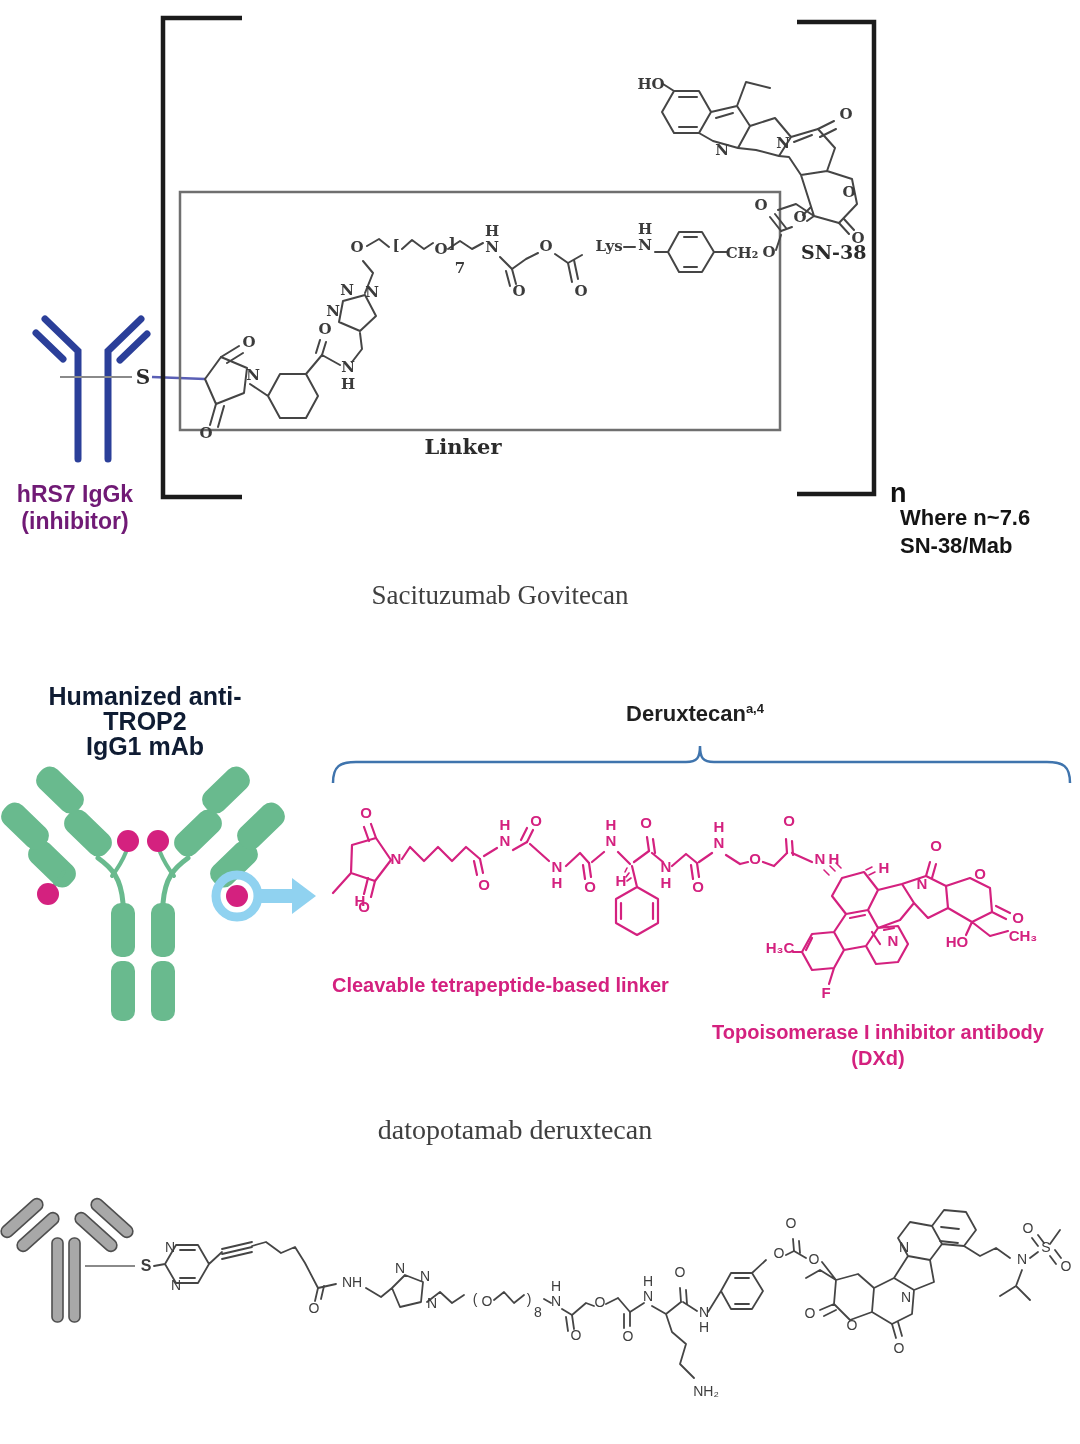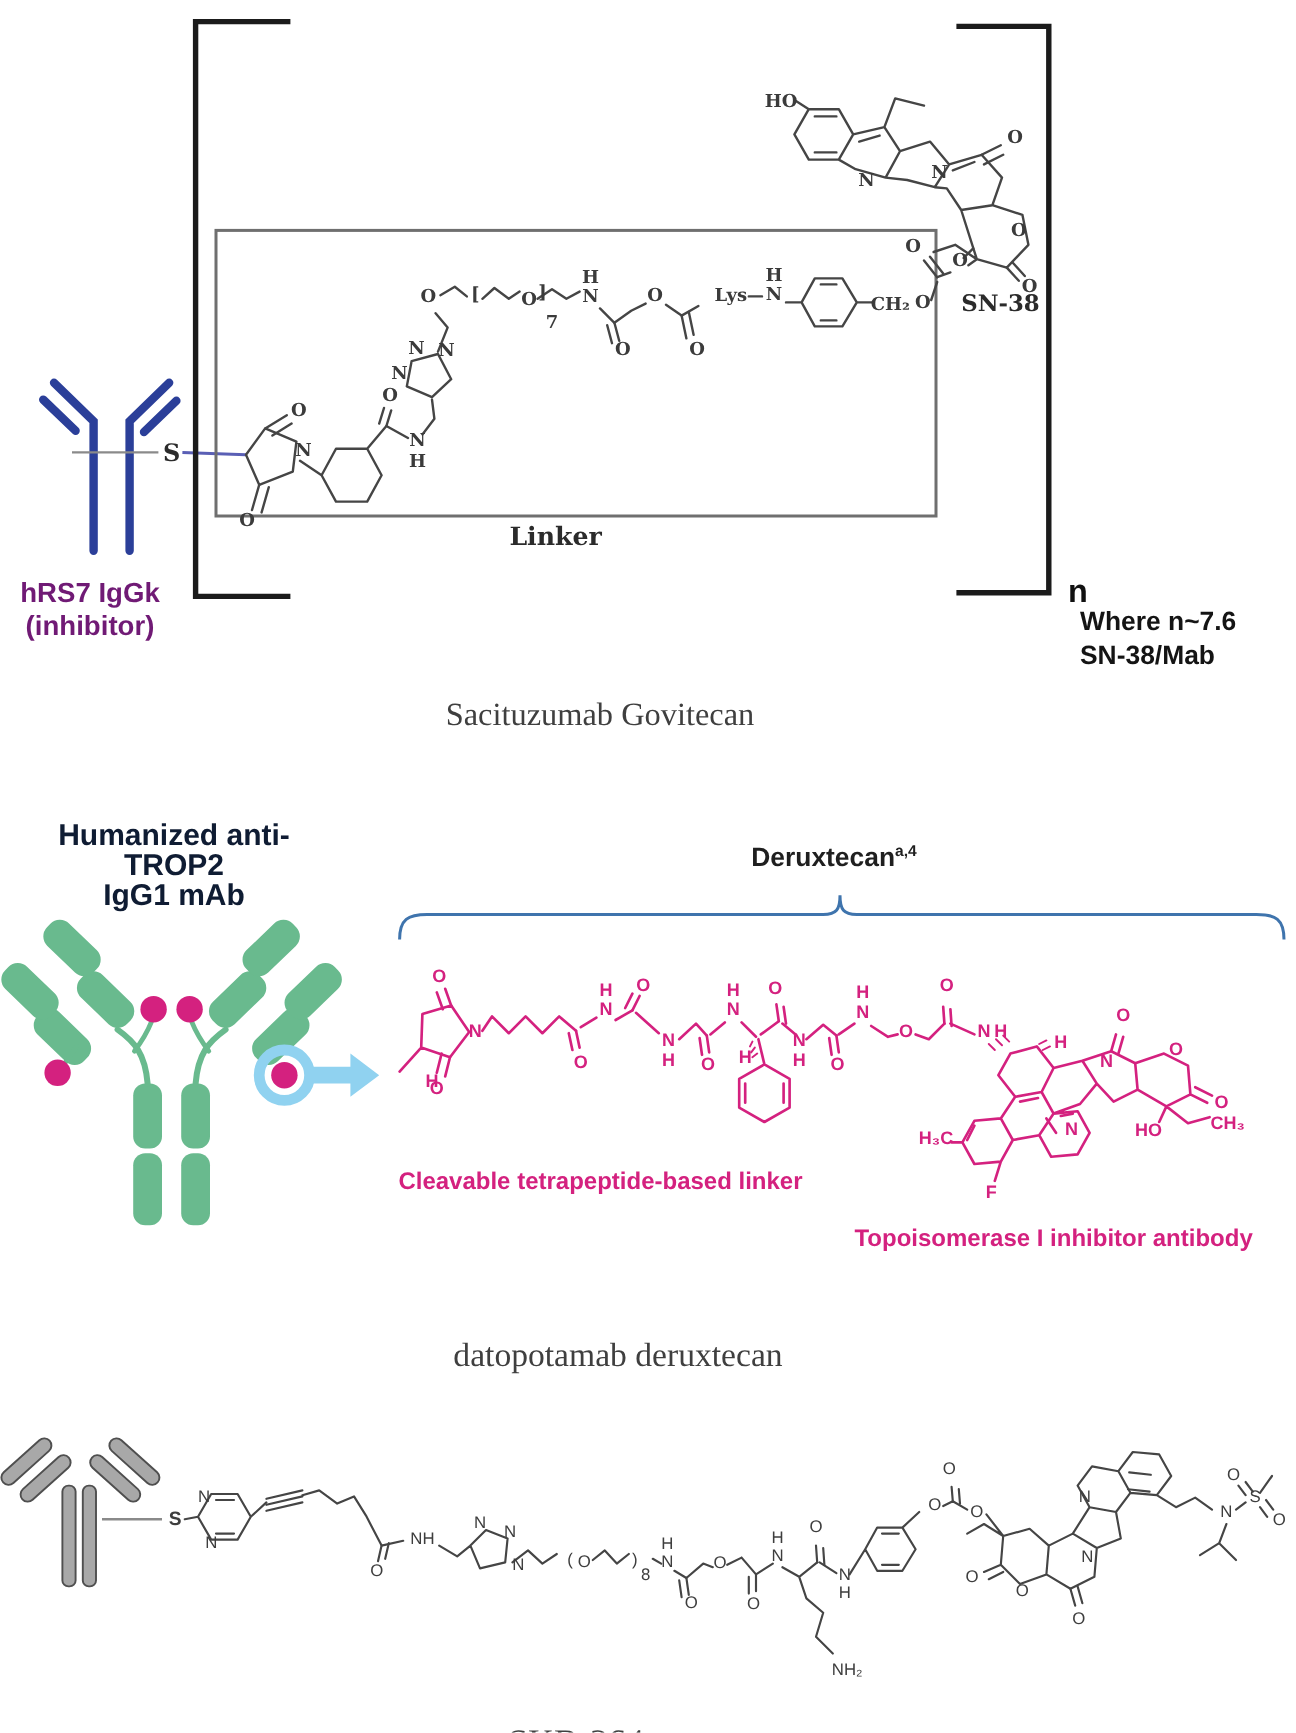--- a/index.html
+++ b/index.html
@@ -396,19 +396,20 @@
   </div>
 
   <div class="overlay derux-label" style="left:560px;top:701px;width:270px;">
     <span>Deruxtecan</span><sup>a,4</sup>
   </div>
 
   <div class="overlay magenta-caption" style="left:332px;top:974px;width:340px;">Cleavable tetrapeptide-based linker</div>
 
   <div class="overlay magenta-caption center" style="left:702px;top:1019px;width:352px;">
     <div>Topoisomerase I inhibitor antibody</div>
+    <div>(DXd)</div>
   </div>
 
   <div class="overlay serif-title" style="left:330px;top:1114px;width:370px;font-size:28px;">datopotamab deruxtecan</div>
 
   <div class="overlay serif-title" style="left:400px;top:1436px;width:160px;font-size:30px;">SKB-264</div>
 
 </div>
 
 </body></html>

